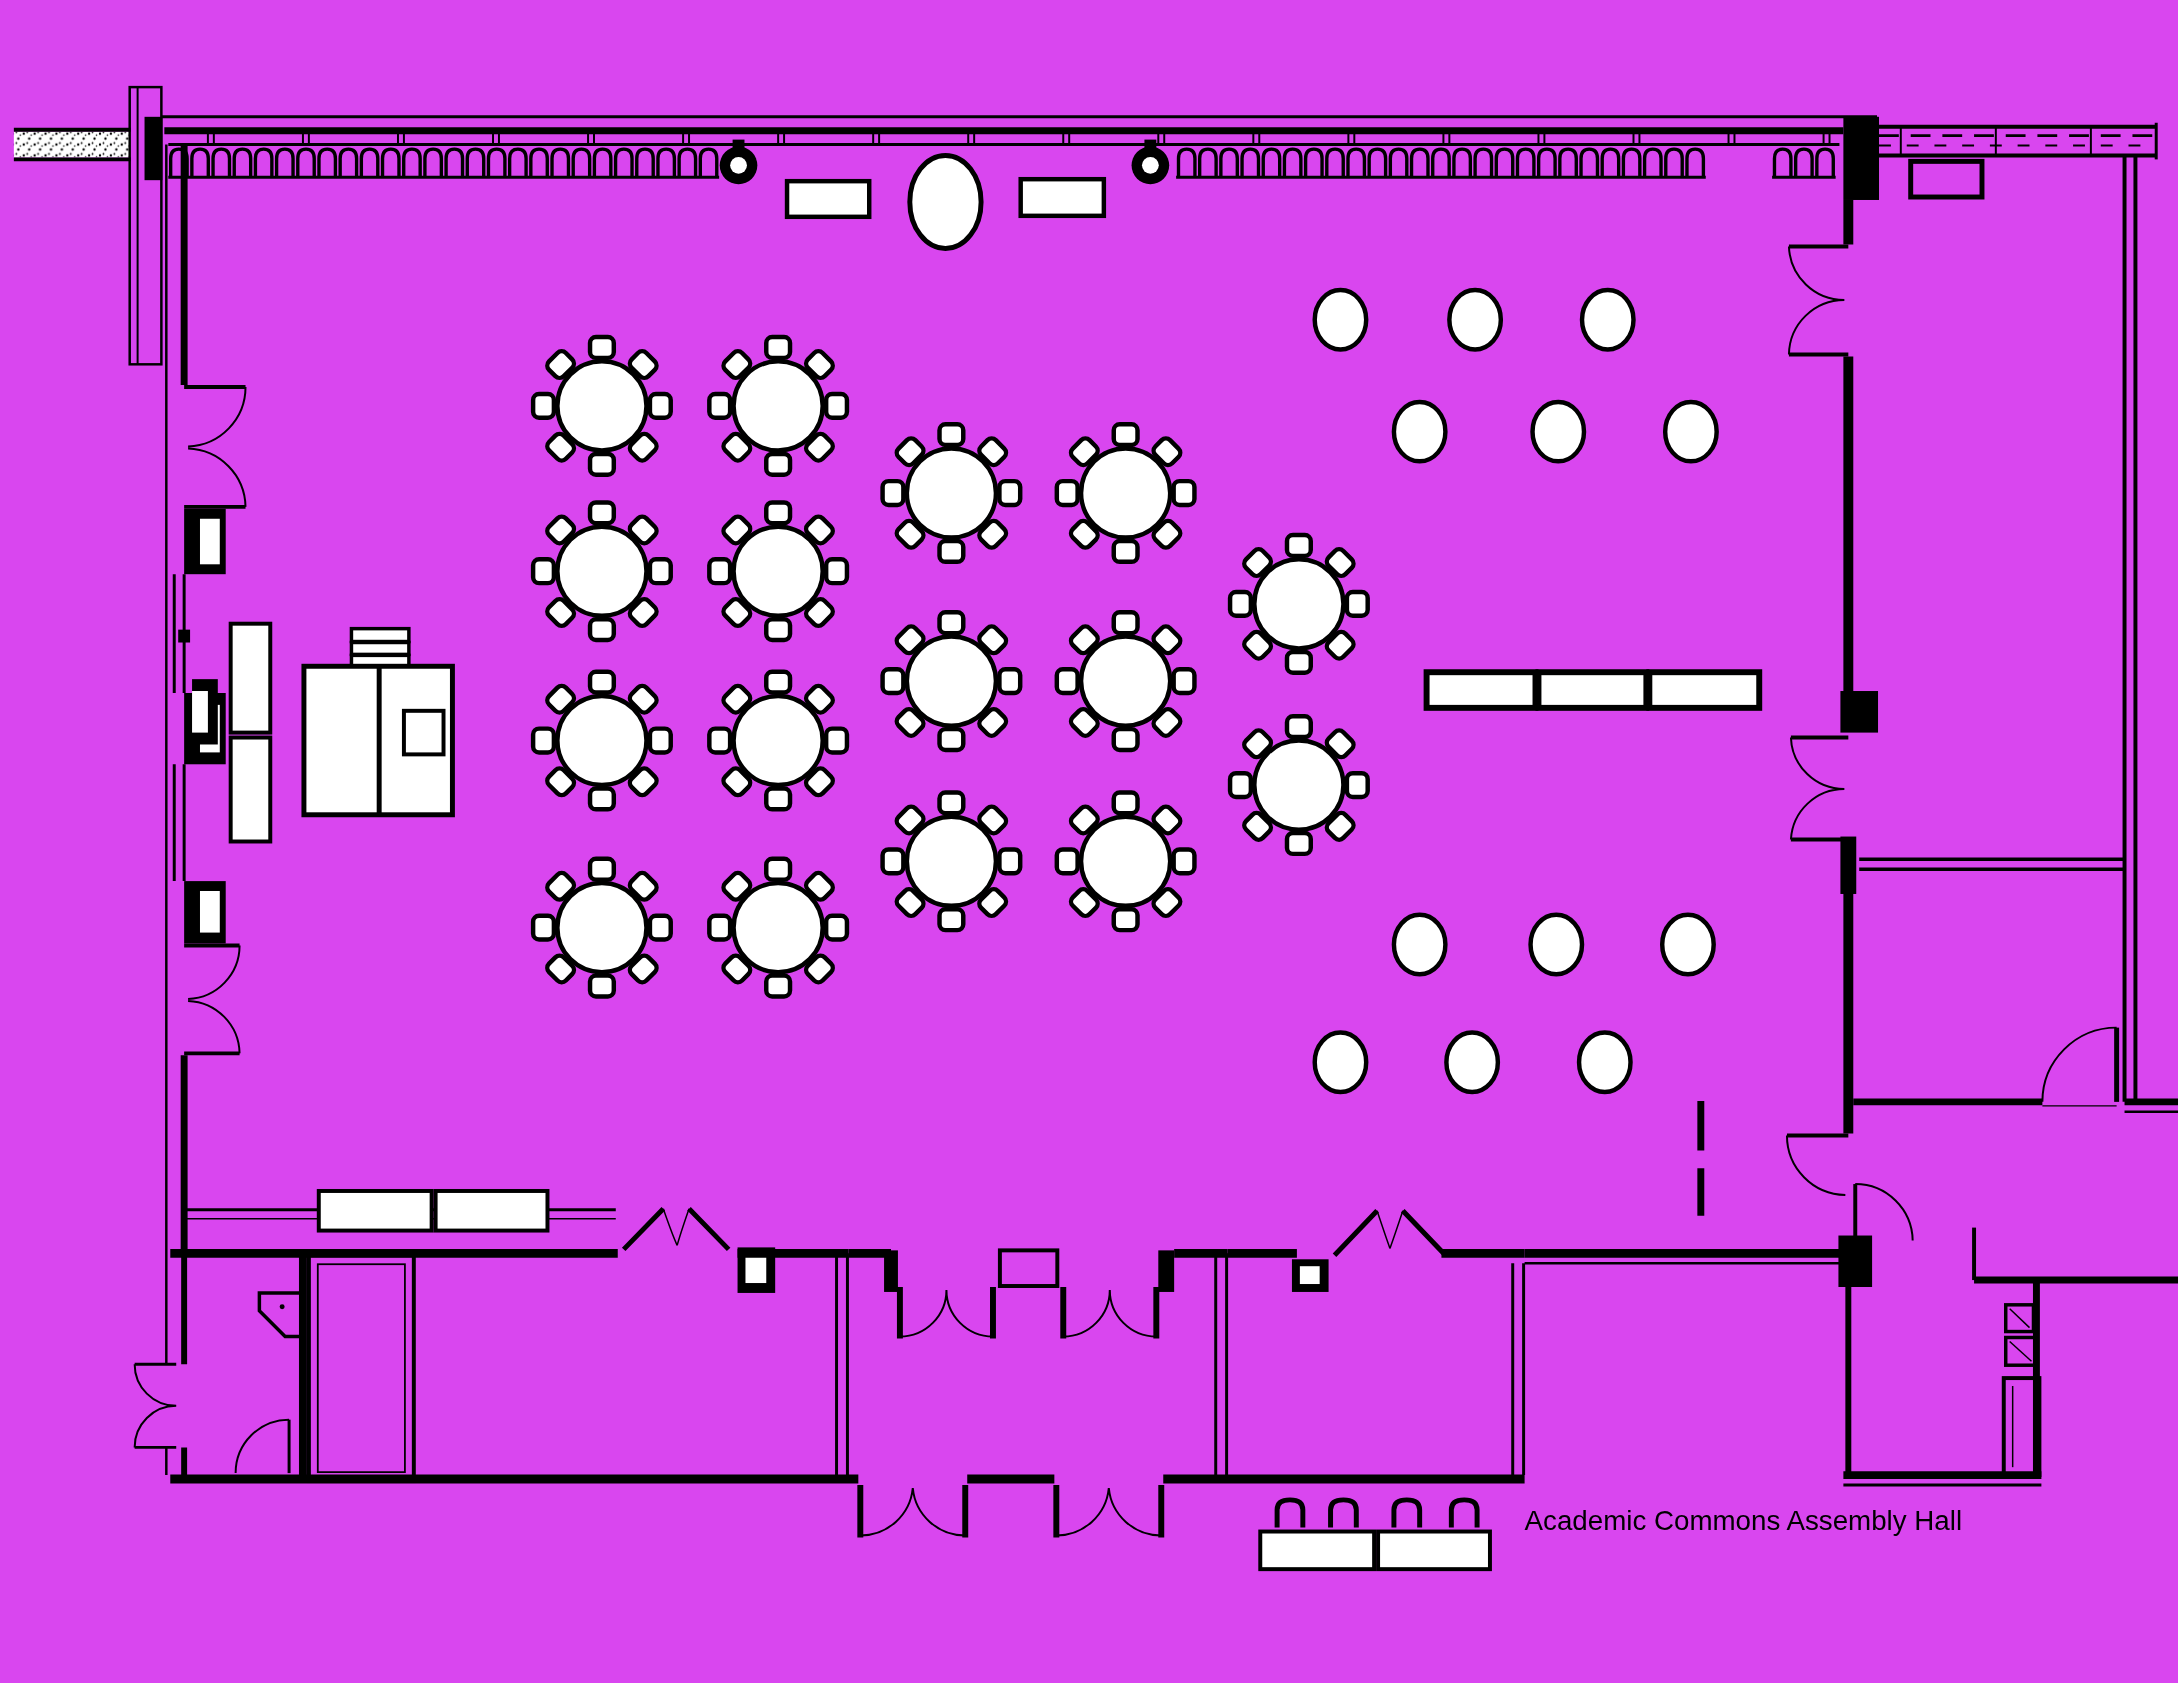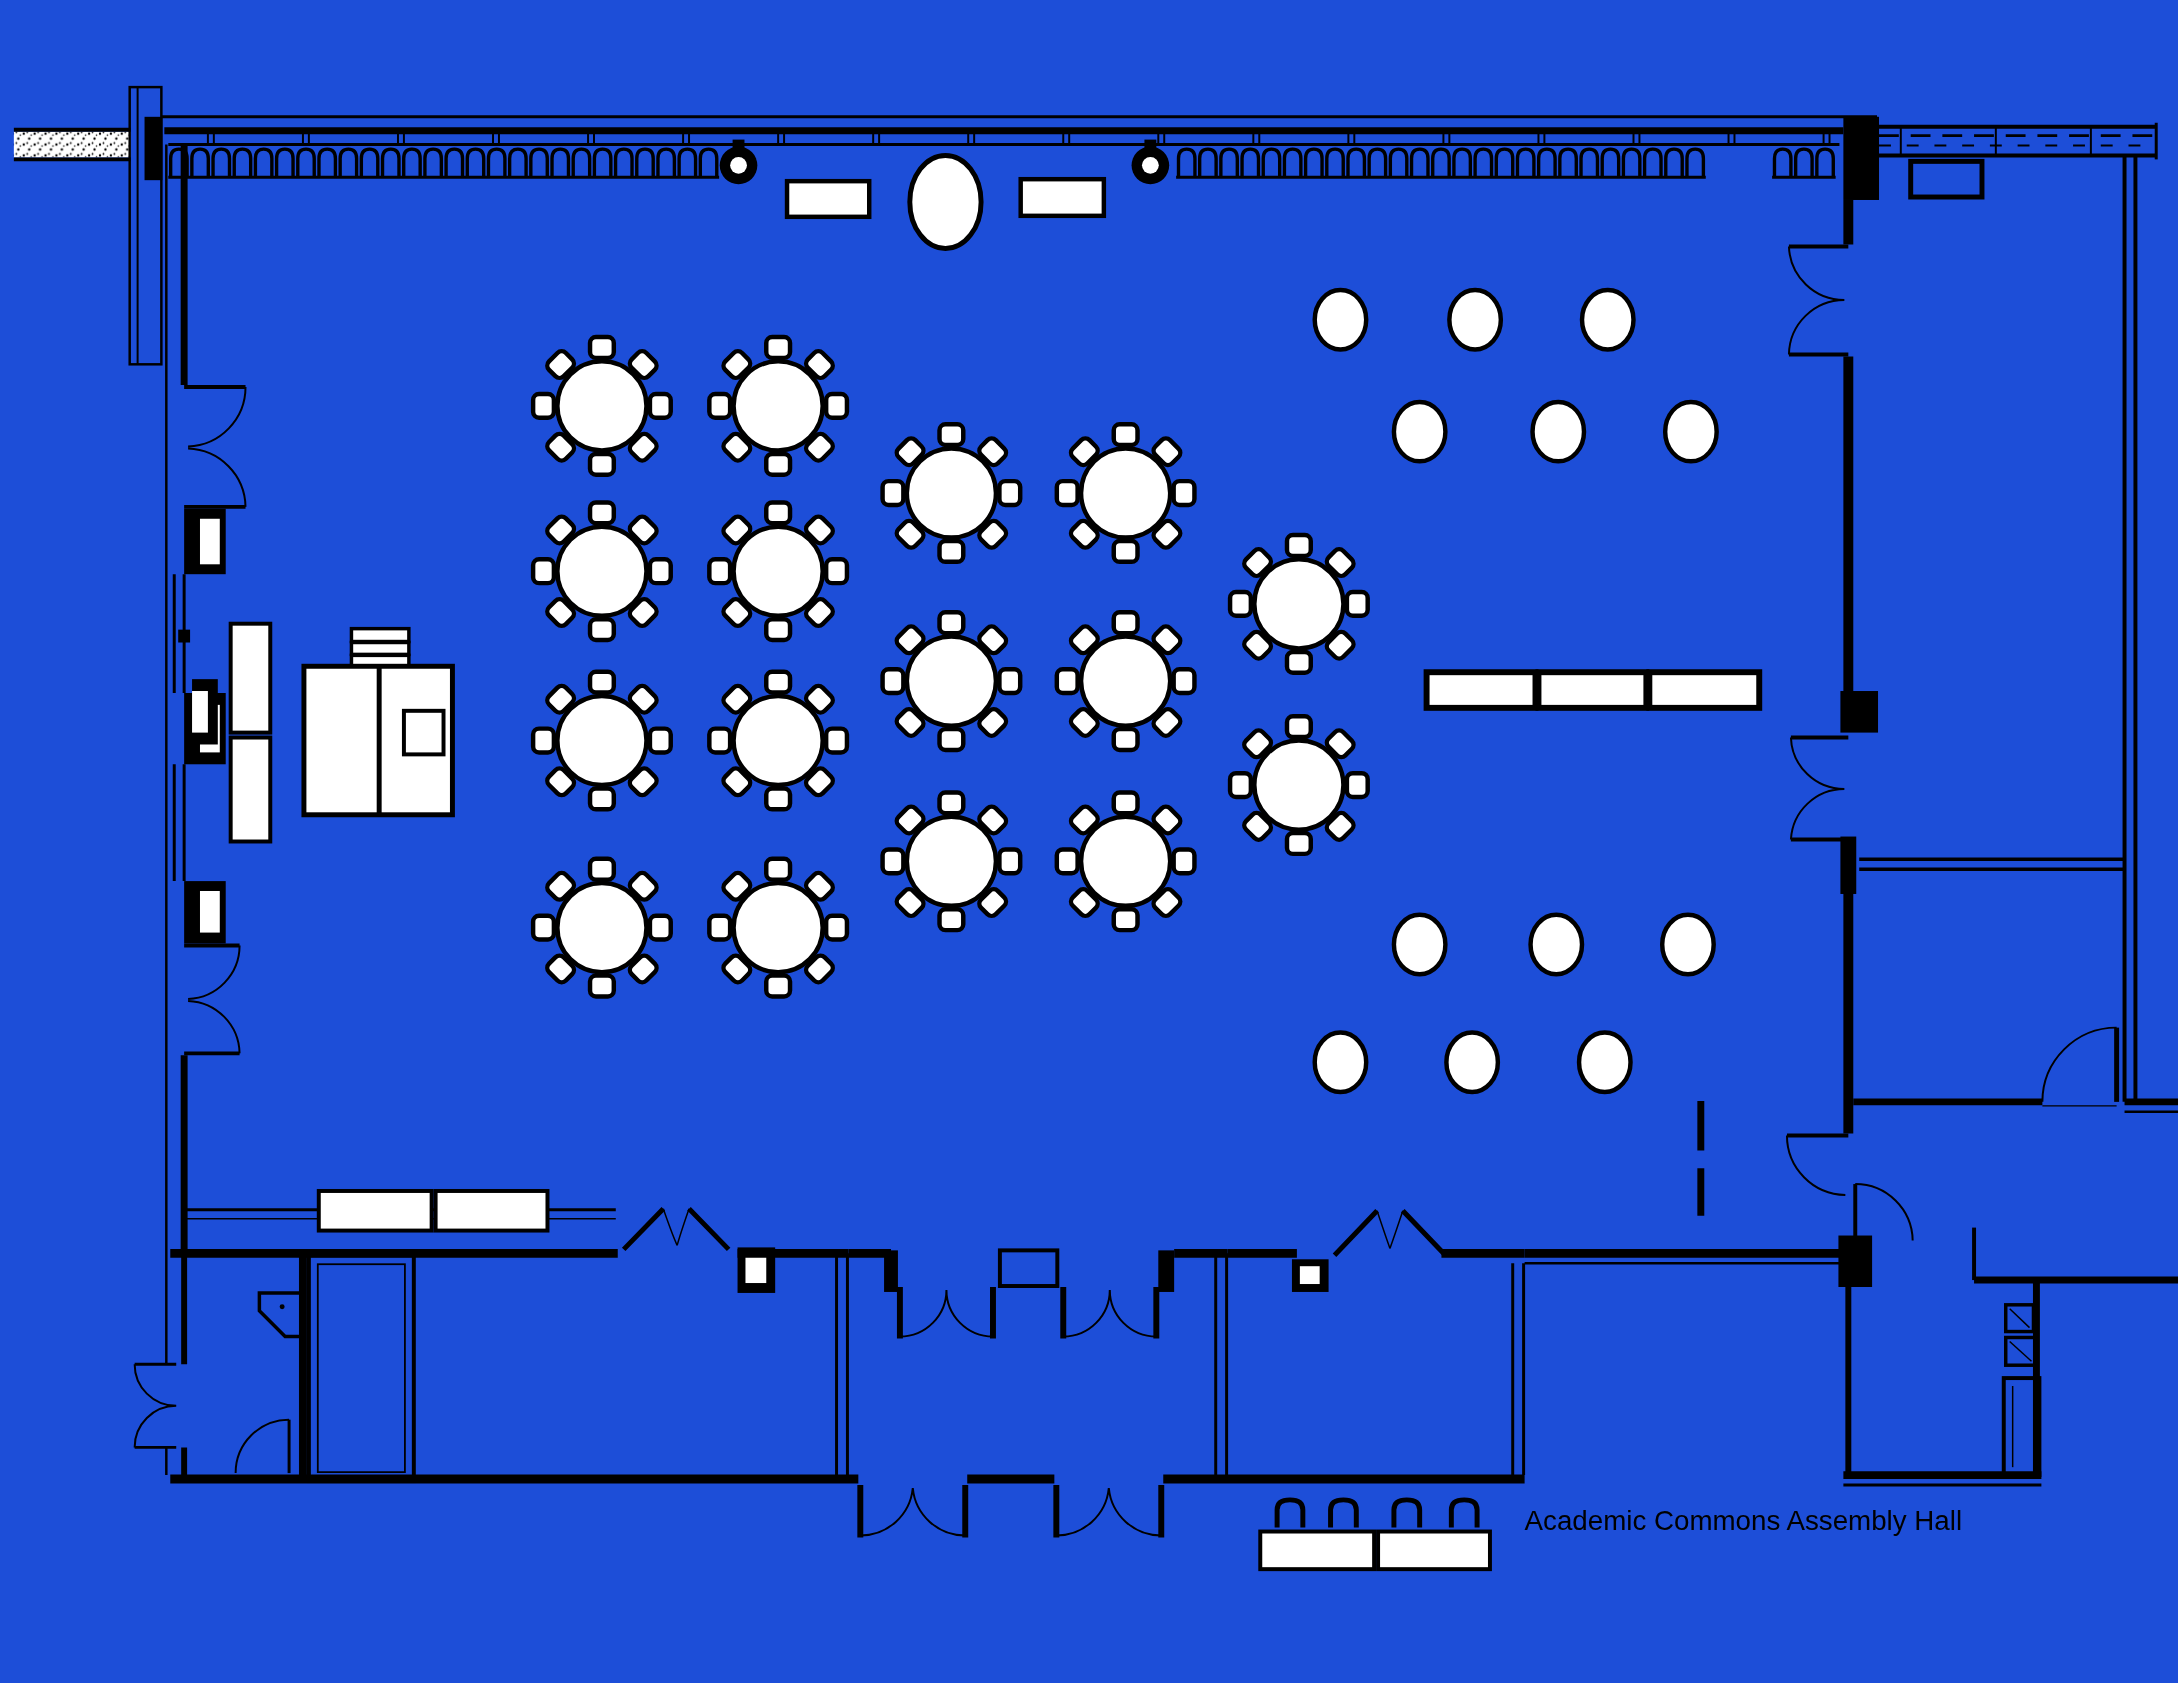--- a/index.html
+++ b/index.html
@@ -1,16 +1,16 @@
 <!DOCTYPE html>
 <html><head>
 <meta charset="utf-8">
 <style>
   html,body{margin:0;padding:0;background:#ffffff;}
-  .page{width:2178px;height:1683px;position:relative;background:#1d4ed8;overflow:hidden;}
+  .page{width:2178px;height:1683px;position:relative;background:#d946ef;overflow:hidden;}
   svg{display:block;}
   text{font-family:"Liberation Sans", sans-serif;}
 </style>
 </head>
 <body>
 
 <div class="page">
 <svg id="plan" viewBox="0 0 2200 1700" width="2178" height="1683">
   <defs>
     <pattern id="stip" width="11" height="11" patternUnits="userSpaceOnUse">

